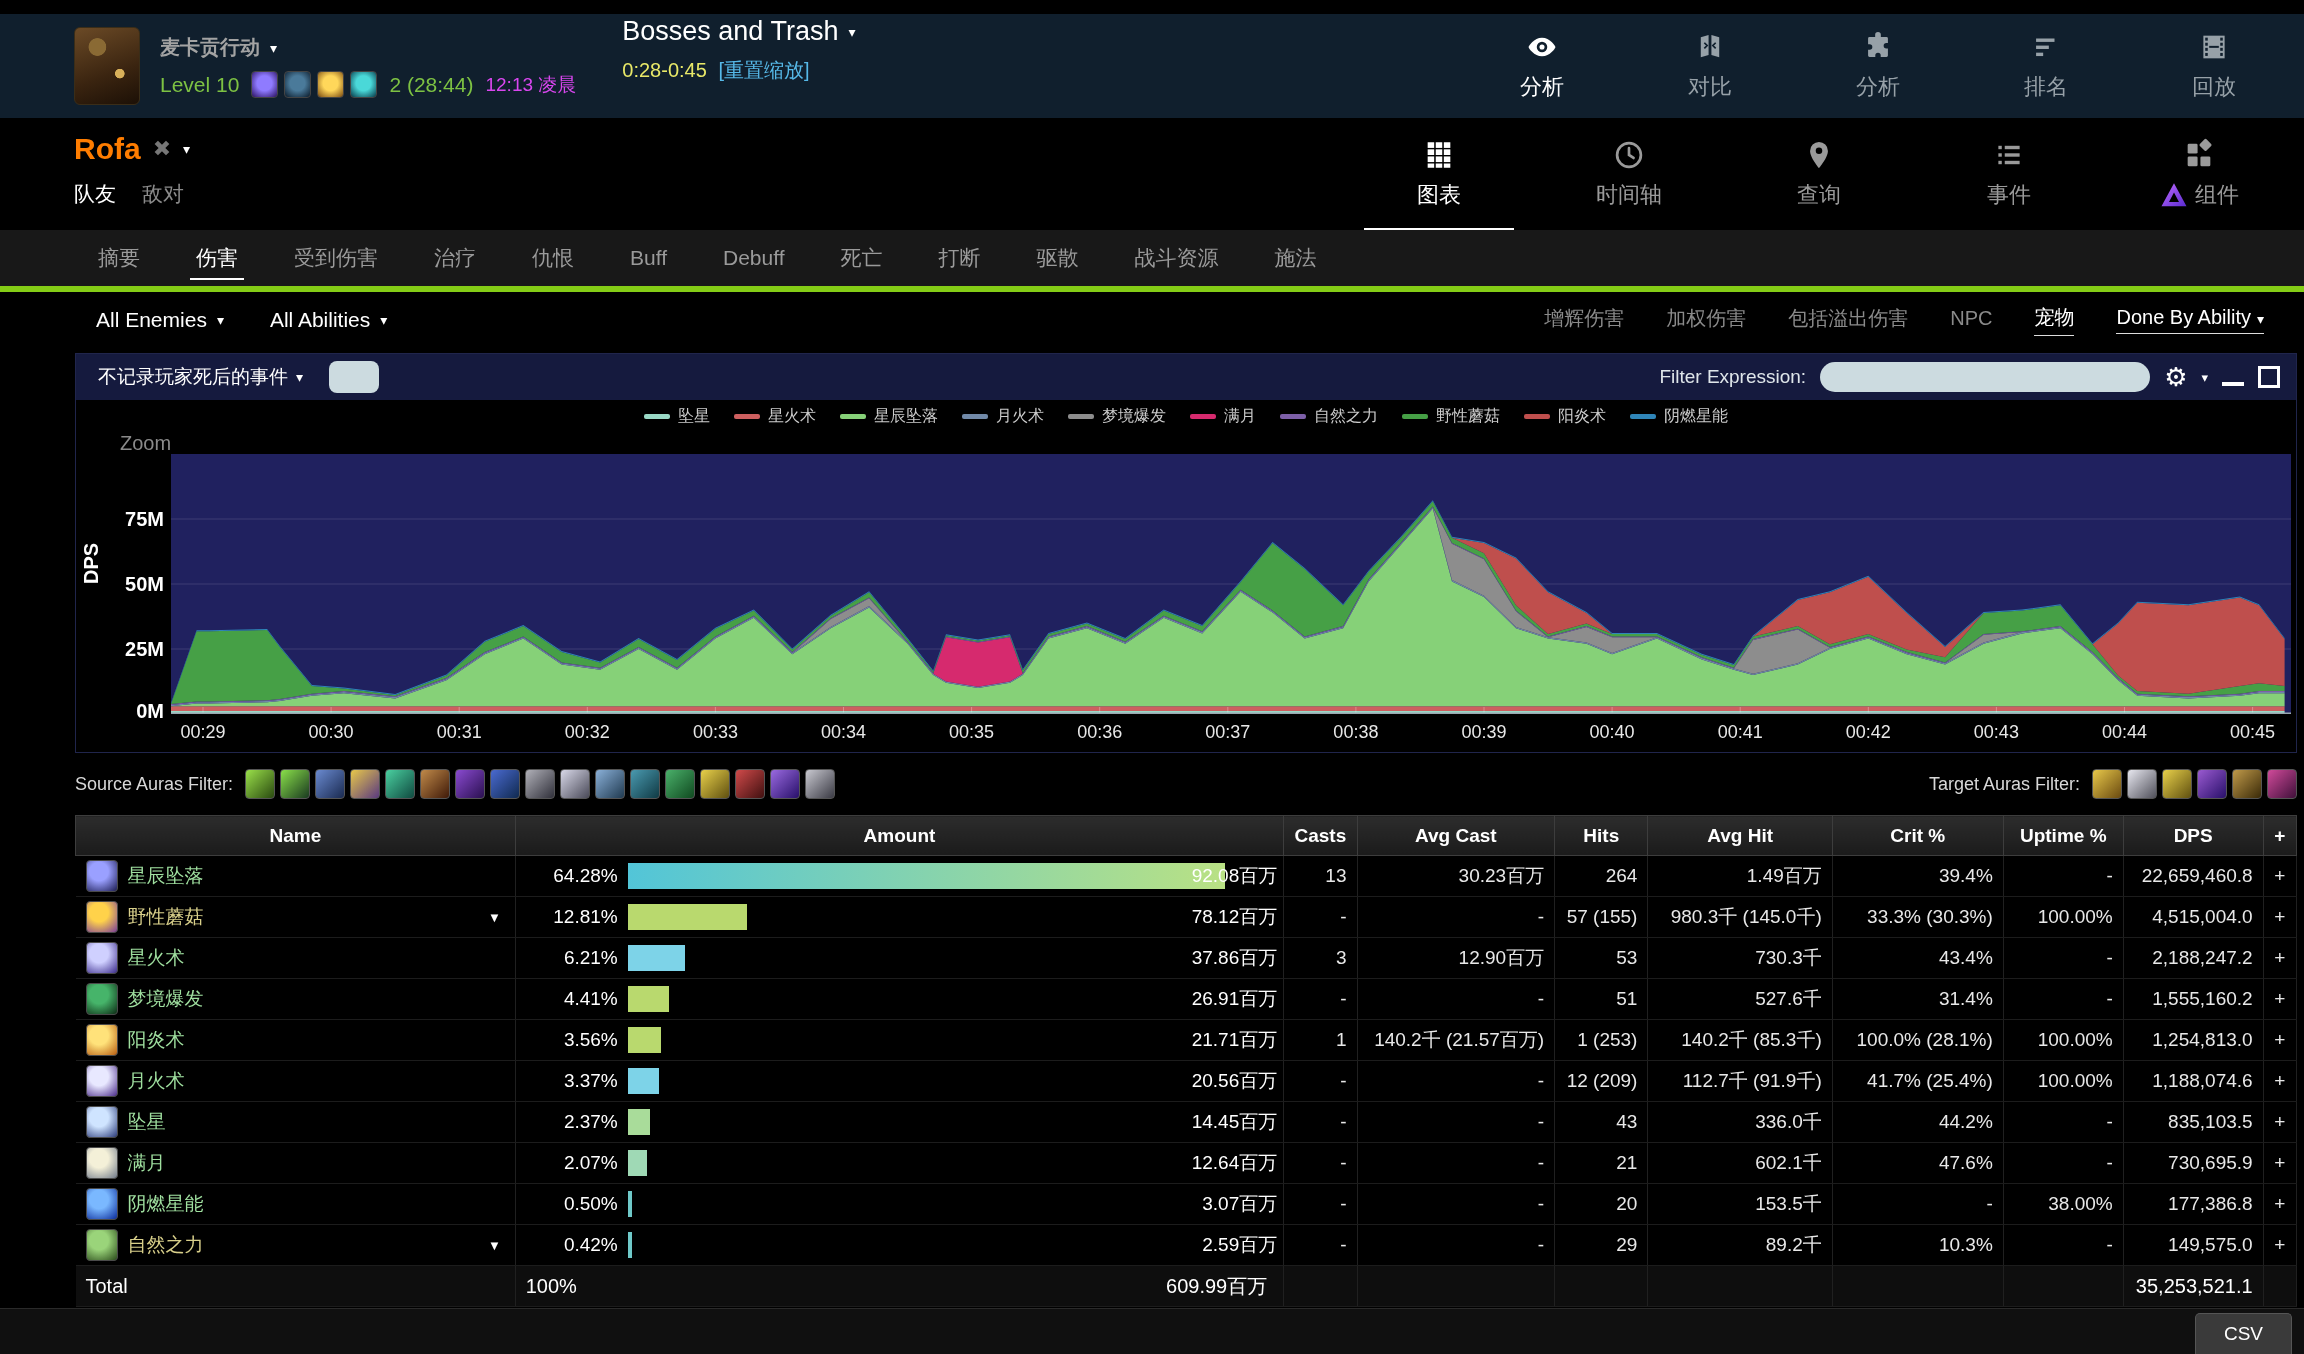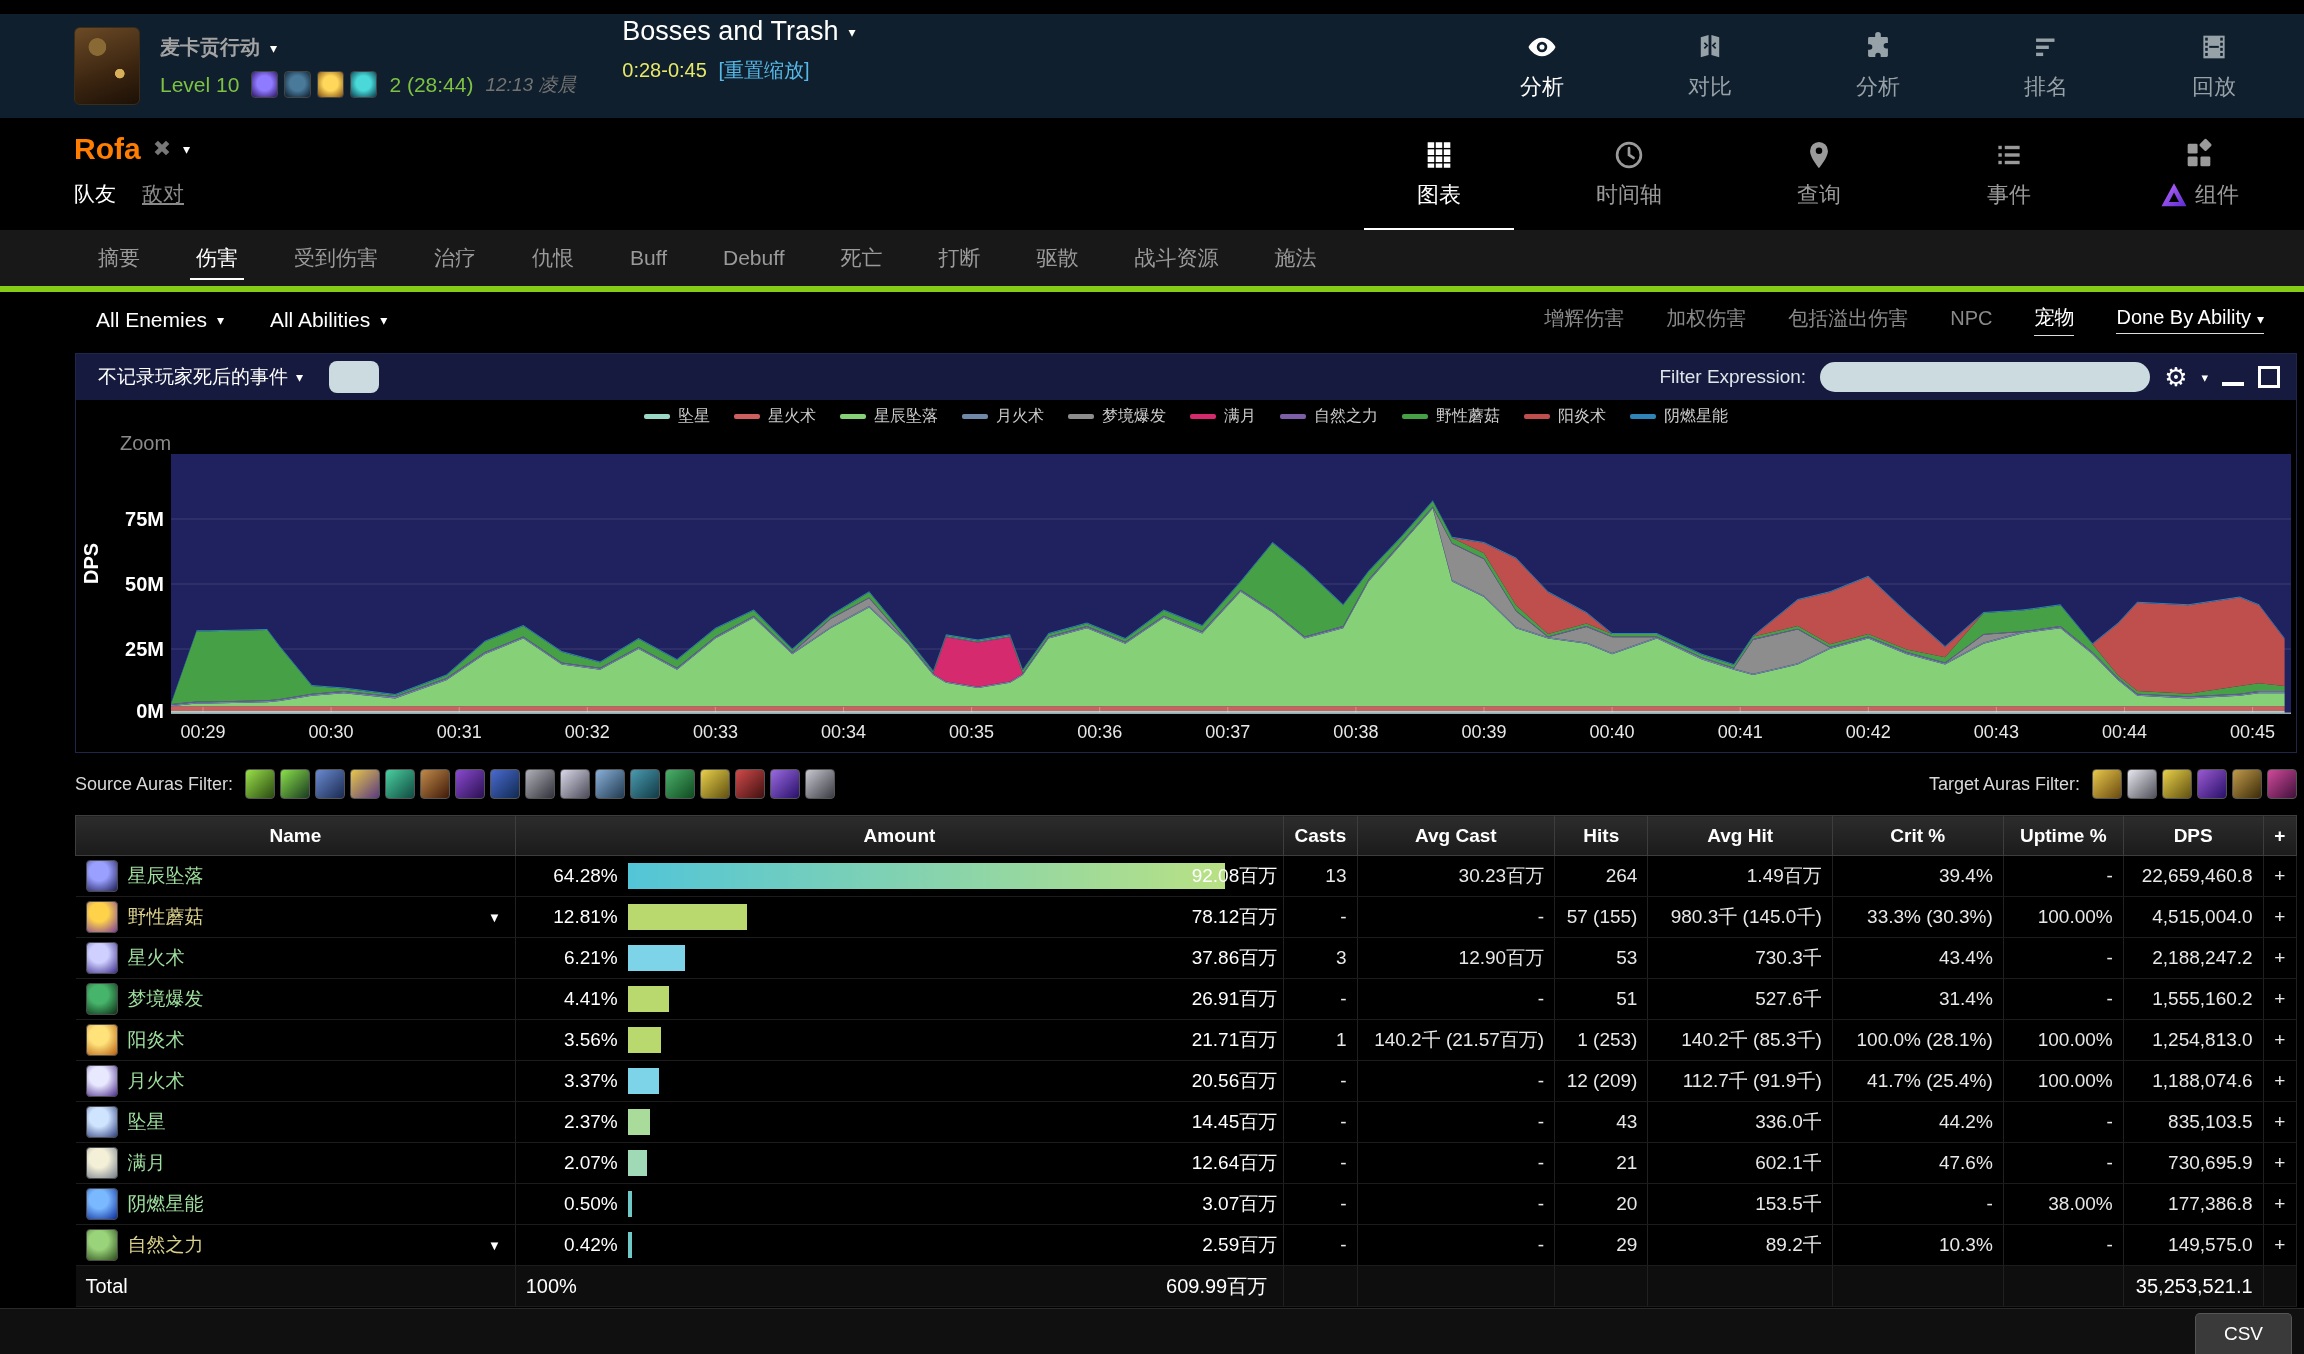--- a/index.html
+++ b/index.html
@@ -15,42 +15,42 @@
                radial-gradient(circle at 70% 60%,#d8b05a 0 7%,transparent 8%),
                linear-gradient(160deg,#6b4a26,#3a2410 60%,#1c1006); }
   .hinfo { margin-left:20px; }
   .hrow1 { display:flex; align-items:center; gap:10px; }
   .guild-name { font-size:20px; color:#a3a3a3; font-weight:bold; }
   .caret { color:#fff; font-size:14px; }
   .hrow2 { display:flex; align-items:center; gap:12px; margin-top:10px; }
   .level { color:#7dc243; font-size:21px; }
   .raid-icon { width:27px; height:27px; border-radius:4px; border:1px solid #444; display:inline-block; }
   .kills { color:#7dc243; font-size:21px; }
-  .tod { color:#737373; font-size:19px; font-style:italic; }
+  .tod { color:#d946ef; font-size:19px; }
   .hmid { margin-left:46px; align-self:flex-start; margin-top:2px; }
   .fight-title { font-size:27px; color:#fff; display:flex; gap:10px; align-items:center; }
   .fight-range { margin-top:10px; font-size:20px; }
   .range-time { color:#e8e868; }
   .reset-zoom { color:#56b9e8; margin-left:6px; }
   .hnav { margin-left:auto; margin-right:30px; display:flex; gap:48px; }
   .nav-item { width:120px; display:flex; flex-direction:column; align-items:center; gap:8px; cursor:pointer; color:#97a1a8; }
   .nav-item.active { color:#fff; }
   .nav-item .nav-icon { width:34px; height:34px; }
   .nav-item .nav-icon svg { width:100%; height:100%; }
   .nav-item .nav-label { font-size:22px; }
 
   
   .subheader { height:112px; background:#000; display:flex; padding-left:74px; position:relative; }
   .sleft { margin-top:14px; }
   .srow1 { display:flex; align-items:center; gap:12px; }
   .player-name { color:#ff7d00; font-size:30px; font-weight:bold; }
   .close-x { color:#777; font-size:22px; }
   .srow2 { margin-top:14px; display:flex; gap:26px; font-size:21px; }
   .srow2 .on { color:#fff; }
-  .srow2 .off { color:#8a8a8a;text-decoration:underline; }
+  .srow2 .off { color:#8a8a8a; }
   .snav { margin-left:auto; margin-right:30px; display:flex; gap:40px; height:100%; }
   .view-item { width:150px; display:flex; flex-direction:column; align-items:center; justify-content:center; gap:8px; cursor:pointer; color:#9a9a9a; position:relative; }
   .view-item.active { color:#fff; }
   .view-item .nav-icon { width:34px; height:34px; }
   .view-item .nav-icon svg { width:100%; height:100%; }
   .view-item .nav-label { font-size:22px; display:flex; align-items:center; gap:6px; }
   .view-item.active::after { content:""; position:absolute; left:0; right:0; bottom:0; height:2px; background:#fff; }
   .logo-tri { width:30px; height:30px; display:inline-block; }
 
   

